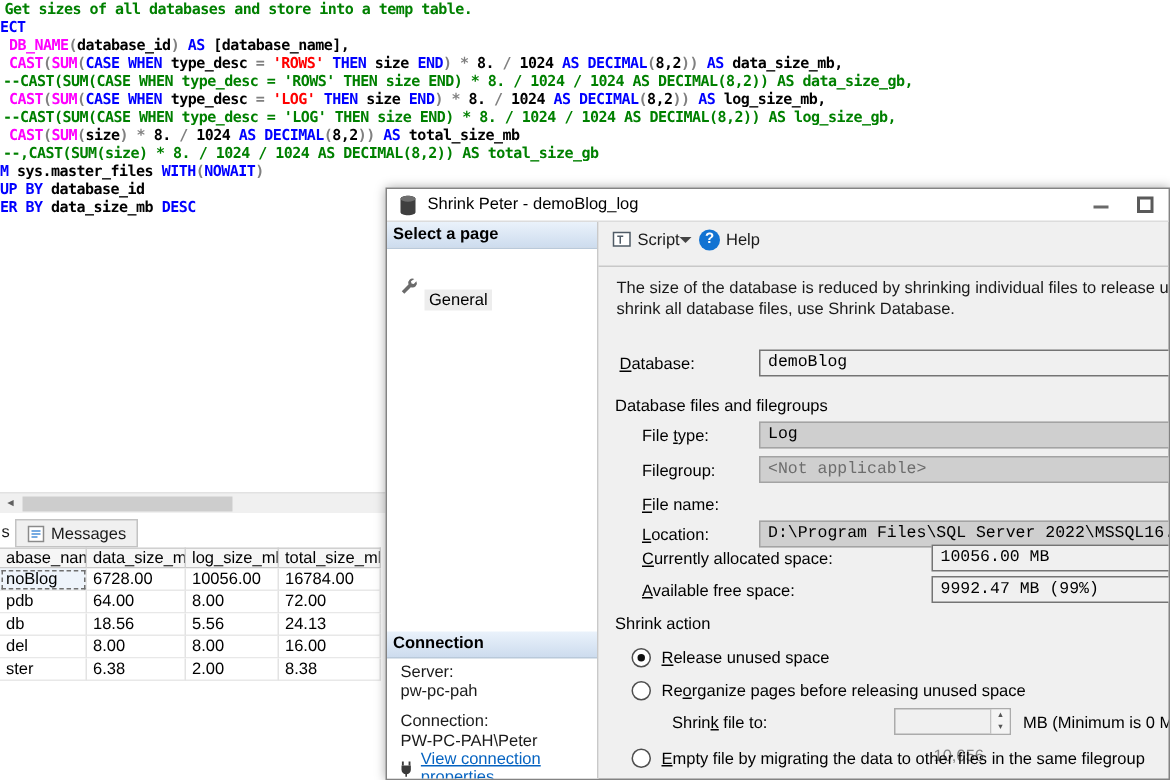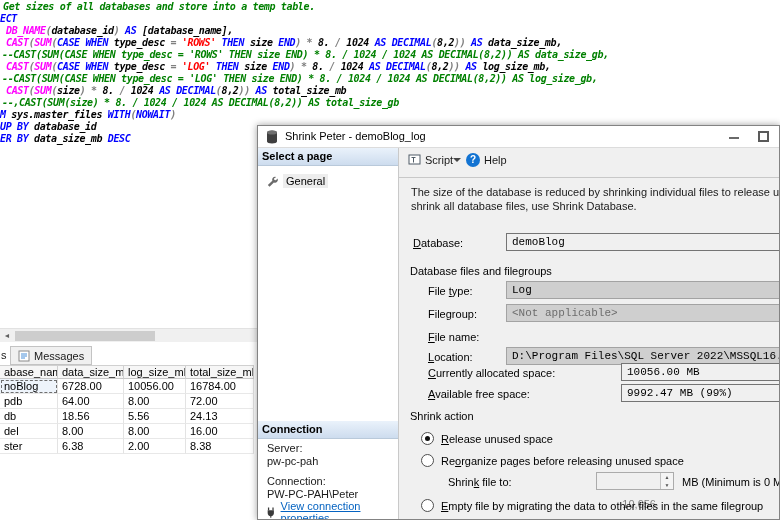--- a/index.html
+++ b/index.html
@@ -2,21 +2,21 @@
 <html><head>
 <meta charset="utf-8">
 <style>
   * { margin:0; padding:0; box-sizing:border-box; }
   html,body { width:780px; height:520px; overflow:hidden; background:#fff;
     font-family:"Liberation Sans", sans-serif; position:relative; }
 
   
   .editor { position:absolute; left:0; top:0; width:780px; height:345px; background:#fff; }
   .sql { position:absolute; left:0; top:1px; font-family:"DejaVu Sans Mono", monospace;
-         font-size:10px; font-weight:bold; letter-spacing:-0.35px; white-space:pre;font-style:italic; }
+         font-size:10px; font-weight:bold; letter-spacing:-0.35px; white-space:pre; }
   .sql-line { height:12px; line-height:12px; }
 
   .hscroll { position:absolute; left:0; top:328px; width:257px; height:14px;
              background:#f0f0f0; border-top:1px solid #e2e2e2; }
   .hscroll .arrow { position:absolute; left:0; top:0; width:14px; height:13px;
              color:#606060; font-size:7px; line-height:13px; text-align:center; }
   .hscroll .thumb { position:absolute; left:15px; top:2px; width:140px; height:10px; background:#cdcdcd; }
 
   
   .results { position:absolute; left:0; top:345px; width:256px; height:175px; background:#fff; }
@@ -43,21 +43,21 @@
   .titlebar .ticon { position:absolute; left:8px; top:4px; }
   .titlebar .ttext { position:absolute; left:27px; top:4px; font-size:11px; color:#000; }
   .btn-min { position:absolute; left:471px; top:11px; width:10px; height:2px; background:#6a6a6a; }
   .btn-max { position:absolute; left:500px; top:5px; width:11px; height:11px; border:2px solid #5a5a5a; background:#fff; }
 
   .sidebar { position:absolute; left:0; top:22px; width:141px; height:373px; background:#fff;
       border-right:1px solid #c9c9c9; }
   .sec-head { height:18px; line-height:17px; padding-left:4px; font-weight:bold; color:#000;
       background:linear-gradient(#eaf2fb,#cddcee); border-bottom:1px solid #b9c9da; }
   .gen-item { position:absolute; left:8px; top:26px; display:flex; gap:4px; align-items:center; }
-  .gen-label { background:#ededed; padding:0 3px; line-height:14px; }
+  .gen-label { background:#ededed; padding:0 3px; line-height:14px;margin-top:19px; }
   .conn-head { position:absolute; left:0; top:273px; width:140px; }
   .conn-text { position:absolute; left:9px; white-space:nowrap; color:#1a1a1a; }
   .link-row { position:absolute; left:7px; top:352px; display:flex; gap:4px; align-items:center; }
   .link { color:#0563c1; text-decoration:underline; }
 
   .toolbar-sep { position:absolute; left:141px; top:51px; right:0; height:1px; background:#c8c8c8; }
   .tb-item { position:absolute; display:flex; align-items:center; gap:4px; color:#1a1a1a; }
   .caret { width:0; height:0; border-left:4px solid transparent; border-right:4px solid transparent;
       border-top:4px solid #444; }
   .help-circle { width:14px; height:14px; border-radius:50%; background:#1273d2; color:#fff;

